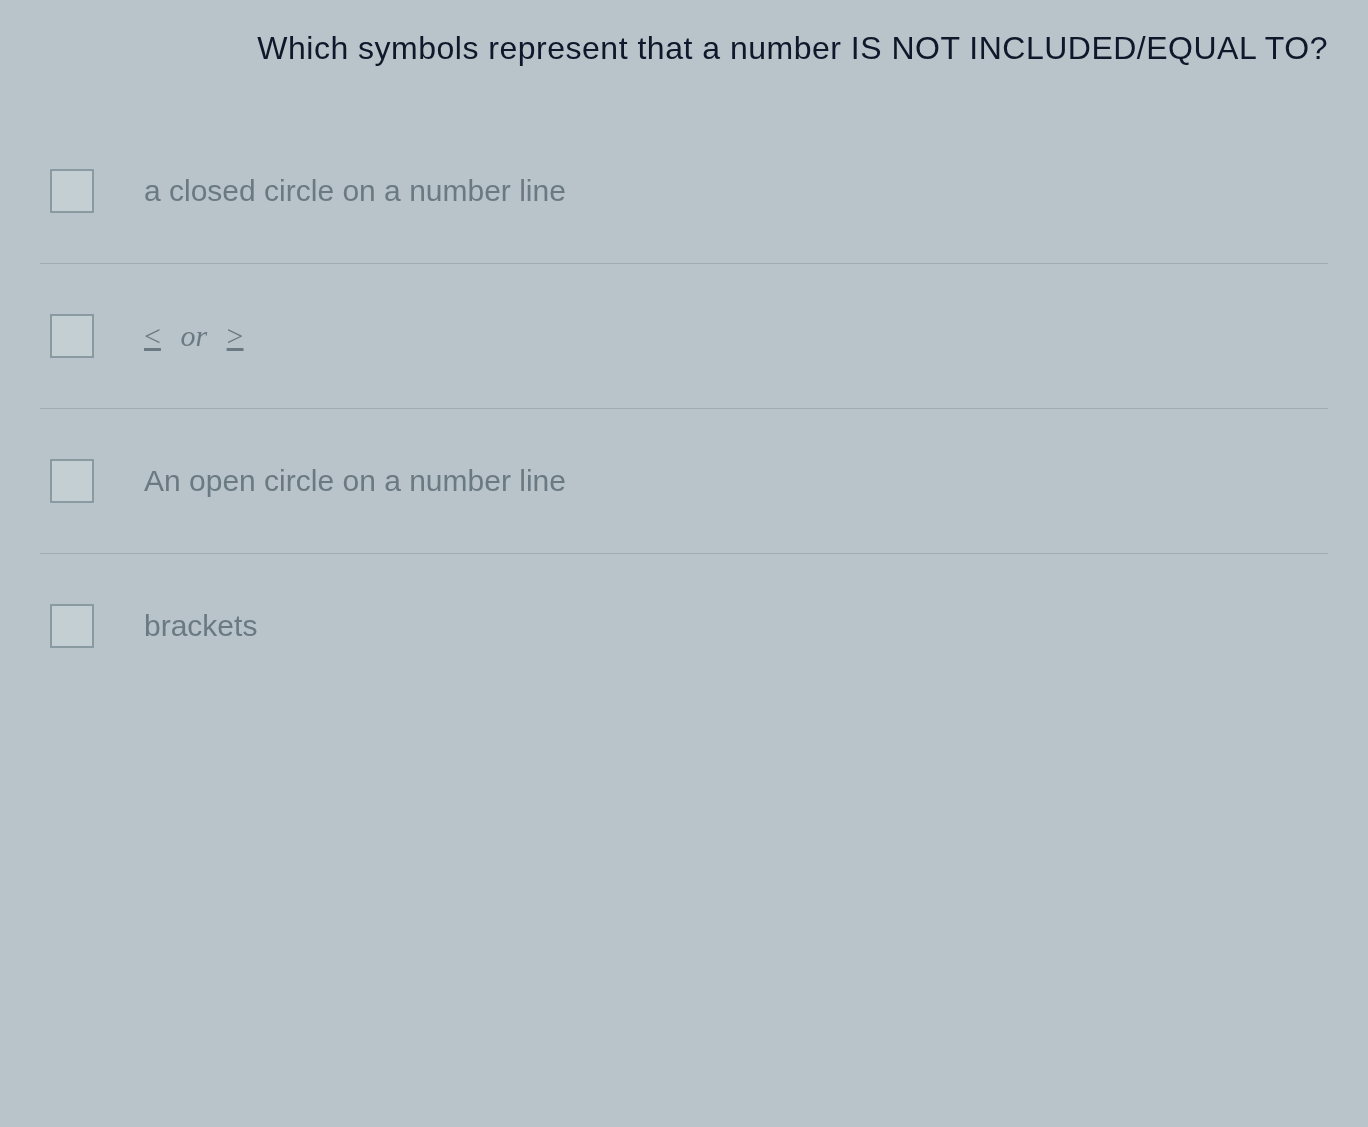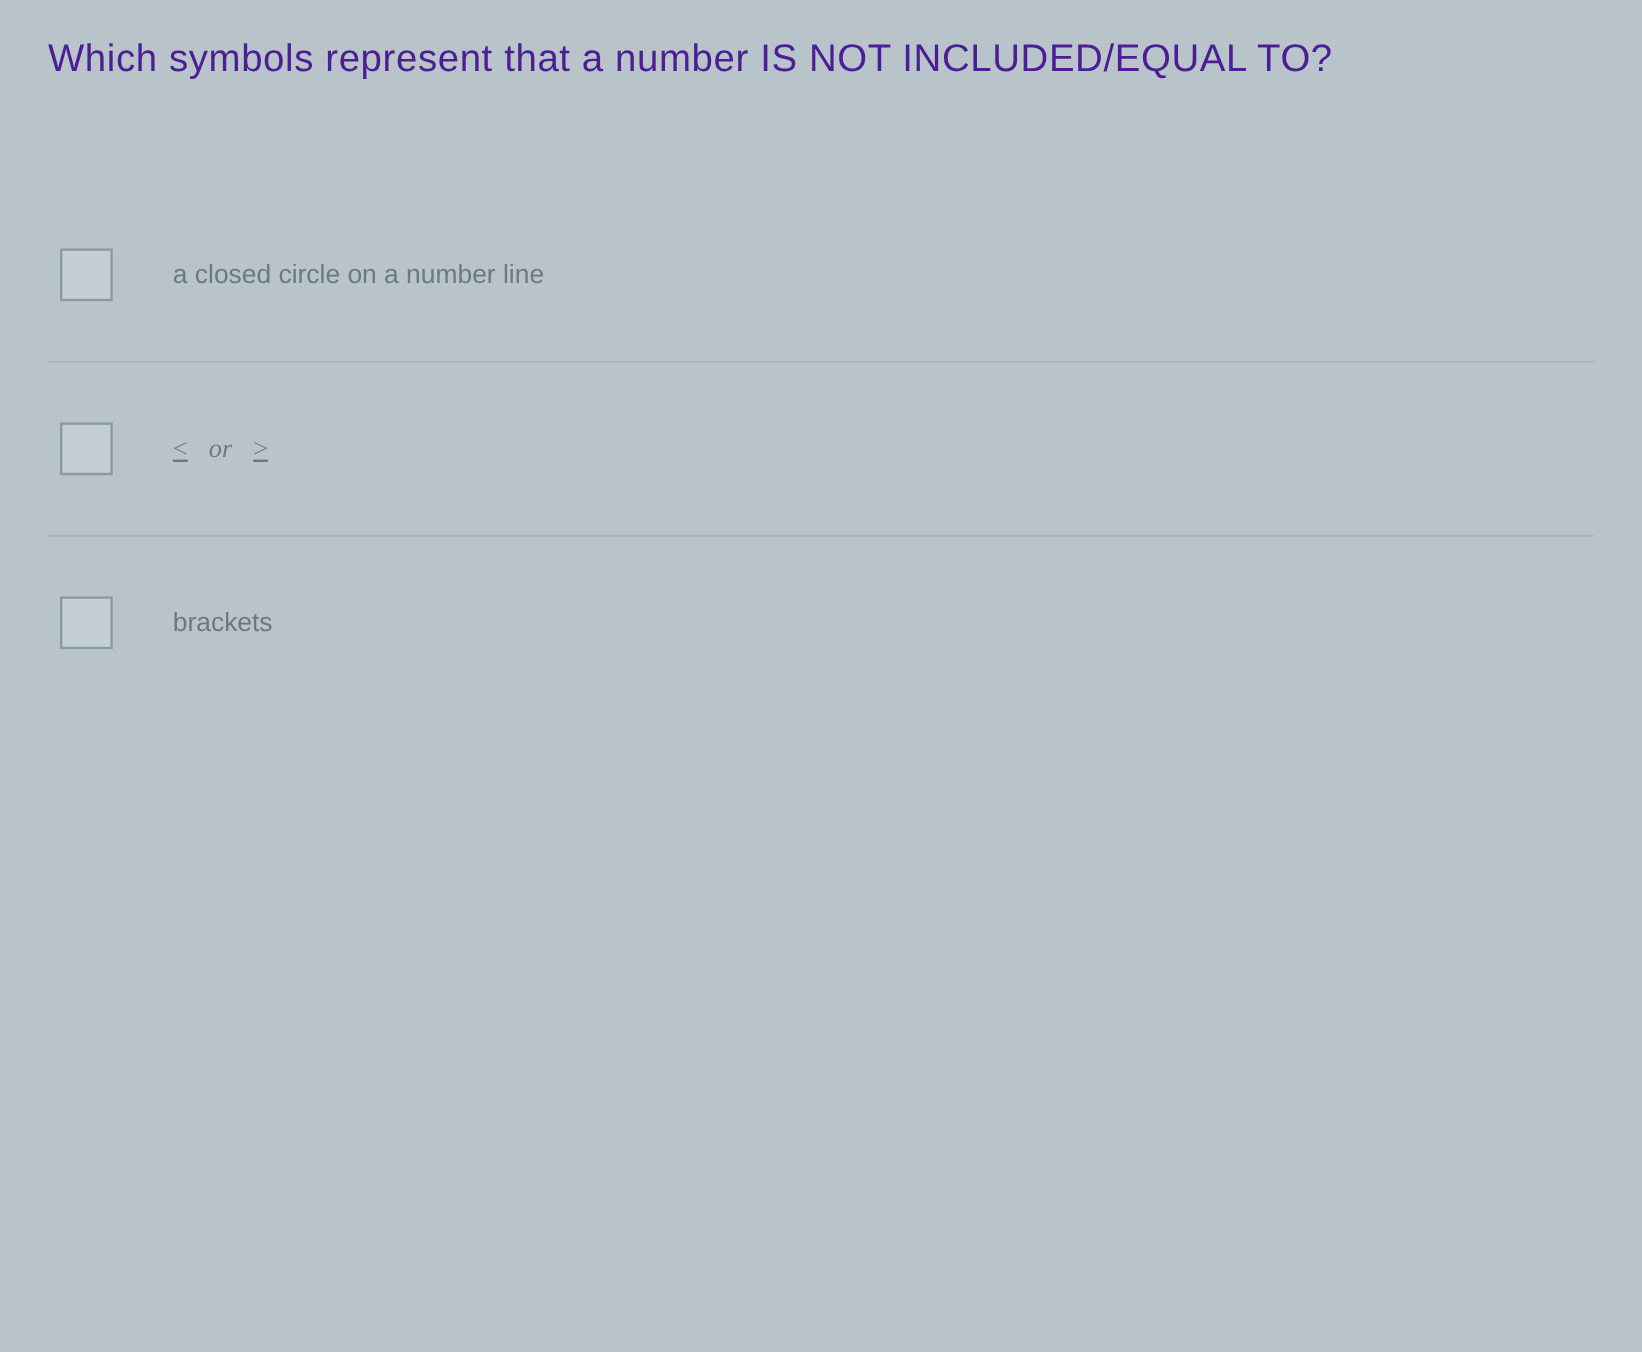--- a/index.html
+++ b/index.html
@@ -11,24 +11,25 @@
       width: 1368px;
       height: 1127px;
       background: #b8c4ca;
       font-family: Arial, Helvetica, sans-serif;
       padding: 30px 40px;
       overflow: hidden;
       position: relative;
     }
     .question-text {
       font-size: 32px;
-      color: #4c1d95;
+      color: #0f172a;
       font-weight: 400;
-      margin-bottom: 90px;
+      margin-bottom: 52px;
       letter-spacing: 0.5px;
+      text-align: right;
     }
     .options-container {
       display: flex;
       flex-direction: column;
     }
     .option-row {
       display: flex;
       align-items: center;
       padding: 50px 10px;
       border-bottom: 1px solid #9fadb3;
@@ -39,21 +40,21 @@
     }
     .checkbox {
       width: 44px;
       height: 44px;
       border: 2px solid #8a9aa1;
       background: #c4cfd4;
       flex-shrink: 0;
       cursor: pointer;
     }
     .option-label {
-      font-size: 22px;
+      font-size: 30px;
       color: #6b7a82;
       font-weight: 400;
     }
     .option-label.math {
       font-style: italic;
       font-family: 'Times New Roman', serif;
     }
     .math-symbol {
       font-style: normal;
       text-decoration: underline;
@@ -77,20 +78,24 @@
 
   <div class="option-row">
     <div class="checkbox"></div>
     <div class="option-label math">
       <span class="math-symbol" style="margin-right: 12px;">&lt;</span>
       <span class="or-text" style="margin-right: 12px; margin-top: 21px;">or</span>
       <span class="math-symbol">&gt;</span>
     </div>
   </div>
 
+  <div class="option-row">
+    <div class="checkbox"></div>
+    <div class="option-label">An open circle on a number line</div>
+  </div>
 
 
   <div class="option-row">
     <div class="checkbox"></div>
     <div class="option-label">brackets</div>
   </div>
 
 </div>
 
 </body></html>

